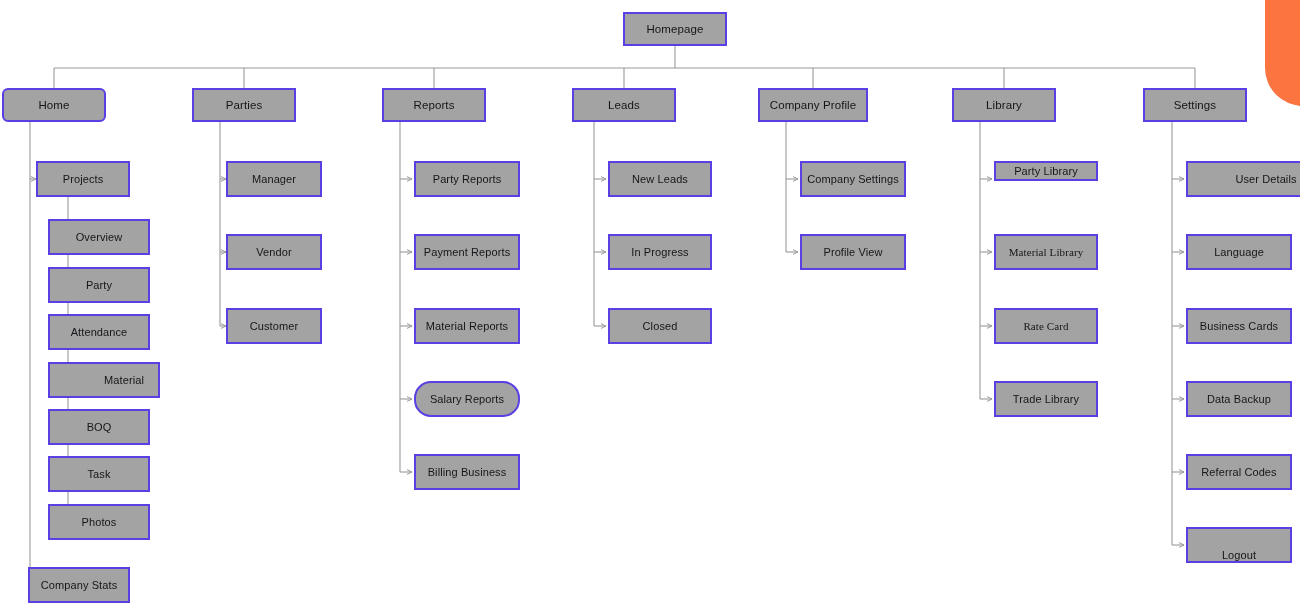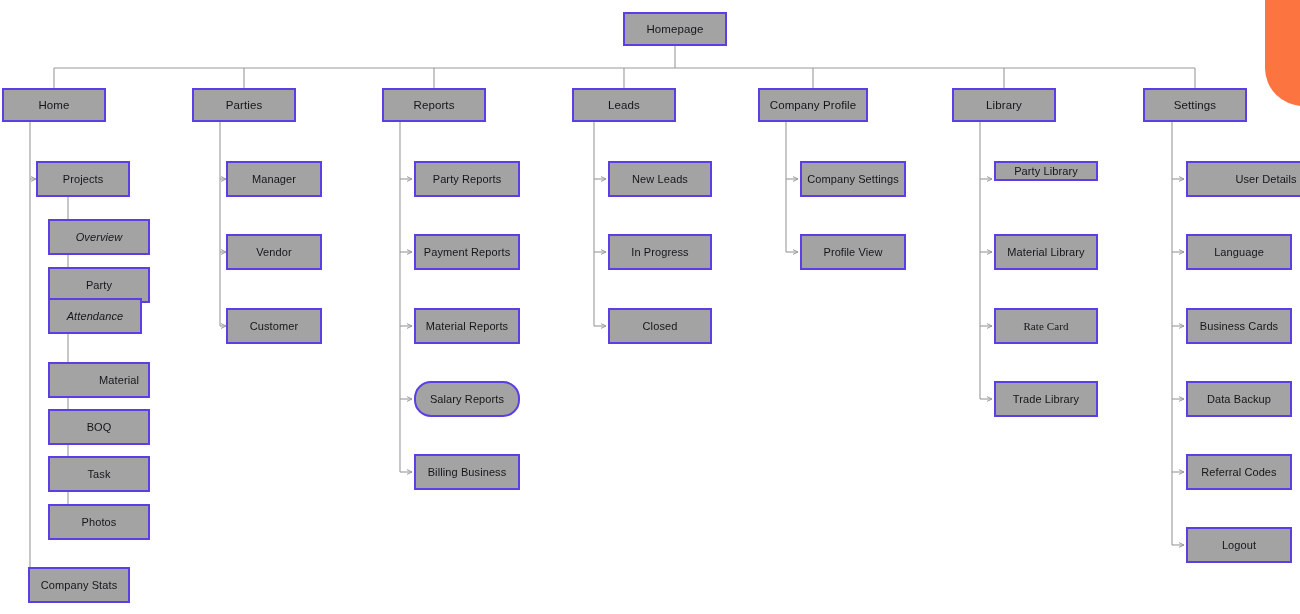--- a/index.html
+++ b/index.html
@@ -134,21 +134,21 @@
       <path d="M1172,399 L1184,399" marker-end="url(#arrow)"></path>
       <path d="M1172,472 L1184,472" marker-end="url(#arrow)"></path>
       <path d="M1172,545 L1184,545" marker-end="url(#arrow)"></path>
     </g>
   </svg>
 
   <div class="node lvl0" style="left:623px; top:12px; width:104px; height:34px;">
     <span class="node-label">Homepage</span>
   </div>
 
-  <div class="node lvl1" style="left:2px; top:88px; width:104px; height:34px;">
+  <div class="node lvl1" style="left:2px; top:88px; width:104px; height:34px;border-radius:6px;">
     <span class="node-label">Home</span>
   </div>
   <div class="node lvl1" style="left:192px; top:88px; width:104px; height:34px;">
     <span class="node-label">Parties</span>
   </div>
   <div class="node lvl1" style="left:382px; top:88px; width:104px; height:34px;">
     <span class="node-label">Reports</span>
   </div>
   <div class="node lvl1" style="left:572px; top:88px; width:104px; height:34px;">
     <span class="node-label">Leads</span>
@@ -159,30 +159,30 @@
   <div class="node lvl1" style="left:952px; top:88px; width:104px; height:34px;">
     <span class="node-label">Library</span>
   </div>
   <div class="node lvl1" style="left:1143px; top:88px; width:104px; height:34px;">
     <span class="node-label">Settings</span>
   </div>
 
   <div class="node lvl2" style="left:36px; top:161px; width:94px; height:36px;">
     <span class="node-label">Projects</span>
   </div>
-  <div class="node lvl3" style="left:48px; top:219px; width:102px; height:36px;font-style:italic;">
+  <div class="node lvl3" style="left:48px; top:219px; width:102px; height:36px;">
     <span class="node-label">Overview</span>
   </div>
   <div class="node lvl3" style="left:48px; top:267px; width:102px; height:36px;">
     <span class="node-label">Party</span>
   </div>
-  <div class="node lvl3" style="left:48px; top:298px; width:94px; height:36px;font-style:italic;">
+  <div class="node lvl3" style="left:48px; top:314px; width:102px; height:36px;">
     <span class="node-label">Attendance</span>
   </div>
-  <div class="node lvl3" style="left:48px; top:362px; width:102px; height:36px;padding-left:40px;">
+  <div class="node lvl3" style="left:48px; top:362px; width:112px; height:36px;padding-left:40px;">
     <span class="node-label">Material</span>
   </div>
   <div class="node lvl3" style="left:48px; top:409px; width:102px; height:36px;">
     <span class="node-label">BOQ</span>
   </div>
   <div class="node lvl3" style="left:48px; top:456px; width:102px; height:36px;">
     <span class="node-label">Task</span>
   </div>
   <div class="node lvl3" style="left:48px; top:504px; width:102px; height:36px;">
     <span class="node-label">Photos</span>
@@ -230,21 +230,21 @@
   <div class="node lvl2" style="left:800px; top:161px; width:106px; height:36px;">
     <span class="node-label">Company Settings</span>
   </div>
   <div class="node lvl2" style="left:800px; top:234px; width:106px; height:36px;">
     <span class="node-label">Profile View</span>
   </div>
 
   <div class="node lvl2" style="left:994px; top:161px; width:104px; height:20px;">
     <span class="node-label">Party Library</span>
   </div>
-  <div class="node lvl2" style="left:994px; top:234px; width:104px; height:36px;">
+  <div class="node lvl2" style="left:994px; top:234px; width:104px; height:36px;font-family:Liberation Serif, serif;">
     <span class="node-label">Material Library</span>
   </div>
   <div class="node lvl2" style="left:994px; top:308px; width:104px; height:36px;font-family:Liberation Serif, serif;">
     <span class="node-label">Rate Card</span>
   </div>
   <div class="node lvl2" style="left:994px; top:381px; width:104px; height:36px;">
     <span class="node-label">Trade Library</span>
   </div>
 
   <div class="node lvl2" style="left:1186px; top:161px; width:124px; height:36px;padding-left:36px;">
@@ -255,19 +255,19 @@
   </div>
   <div class="node lvl2" style="left:1186px; top:308px; width:106px; height:36px;">
     <span class="node-label">Business Cards</span>
   </div>
   <div class="node lvl2" style="left:1186px; top:381px; width:106px; height:36px;">
     <span class="node-label">Data Backup</span>
   </div>
   <div class="node lvl2" style="left:1186px; top:454px; width:106px; height:36px;">
     <span class="node-label">Referral Codes</span>
   </div>
-  <div class="node lvl2" style="left:1186px; top:527px; width:106px; height:36px;">
+  <div class="node lvl2" style="left:1186px; top:527px; width:106px; height:36px;align-items:flex-end;">
     <span class="node-label">Logout</span>
   </div>
 
   <div class="orange-blob"></div>
 
 </div>
 
 </body></html>

